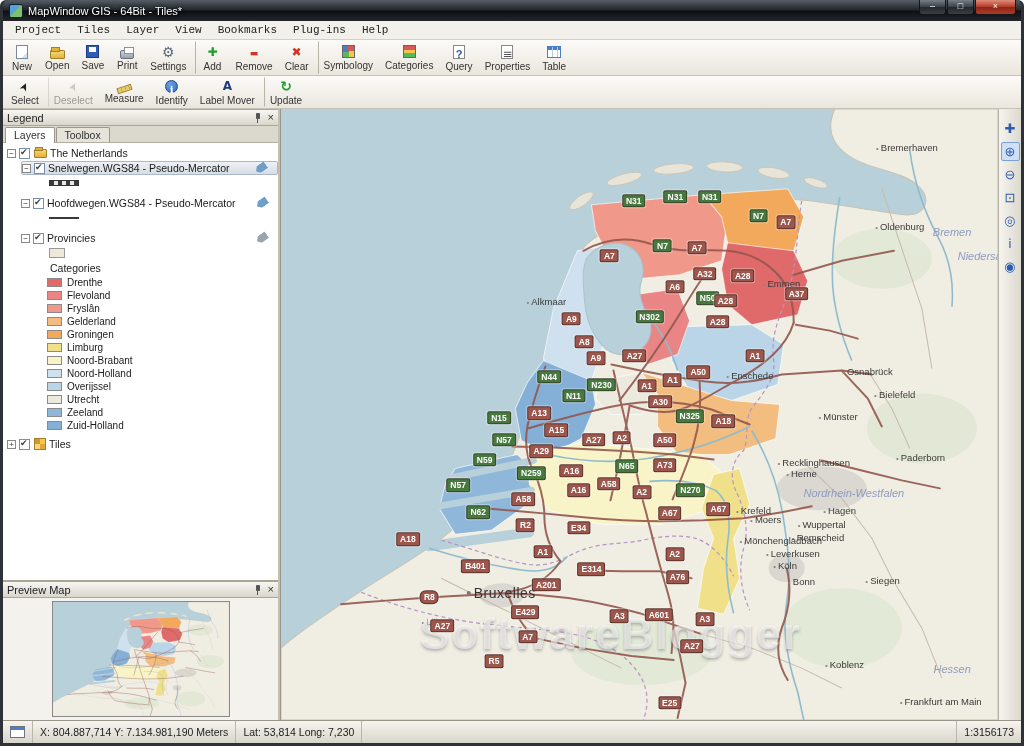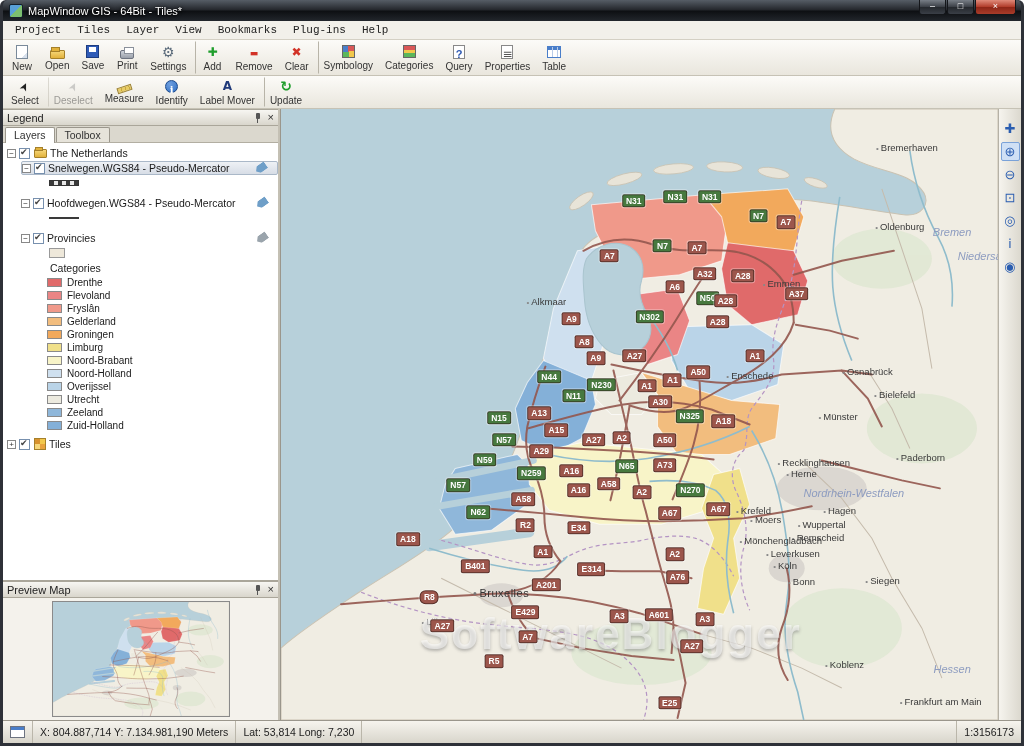--- a/index.html
+++ b/index.html
@@ -85,21 +85,21 @@
   .preview-thumb { width:178px; height:116px; border:1px solid #8a8a8a; background:#b7d0da; }
   
   .mapwrap { flex:1; position:relative; overflow:hidden; border-left:1px solid #9a968c; background:#b7d0da; }
   .mapsvg { position:absolute; inset:0; width:100%; height:100%; }
   .shield { position:absolute; transform:translate(-50%,-50%); font:bold 8.5px/1 "Liberation Sans",sans-serif; color:#fff; padding:2px 3px 1px; border-radius:2px; border:1px solid rgba(45,25,20,.6); box-shadow:0 0 0 1px rgba(255,255,255,.35); white-space:nowrap; }
   .shield.a { background:#9c564c; }
   .shield.n { background:#47793f; }
   .city { position:absolute; transform:translate(-50%,-50%); font-size:9.5px; color:#3a3a3a; white-space:nowrap; }
   .city::before { content:"•"; color:#888; margin-right:2px; font-size:8px; }
   .region { position:absolute; transform:translate(-50%,-50%); font-size:11px; font-style:italic; color:#8d9cc0; white-space:nowrap; }
-  .big { position:absolute; transform:translate(-50%,-50%); font-size:11px; color:#333; letter-spacing:.5px; white-space:nowrap;text-align:center; }
+  .big { position:absolute; transform:translate(-50%,-50%); font-size:14px; color:#333; letter-spacing:.5px; white-space:nowrap;text-align:center; }
   .big::before { content:"•"; color:#777; margin-right:2px; }
   .watermark { position:absolute; left:46%; top:86%; transform:translate(-50%,-50%); font:bold 44px "Liberation Sans",sans-serif; letter-spacing:2px; color:rgba(255,255,255,.55); text-shadow:0 2px 3px rgba(110,110,110,.45); pointer-events:none; }
   
   .maptools { width:23px; background:linear-gradient(90deg,#f6f4ee,#dbd8ce); border-left:1px solid #b5b1a6; display:flex; flex-direction:column; align-items:center; padding-top:10px; }
   .mtool { width:19px; height:19px; margin-bottom:4px; border:1px solid transparent; border-radius:2px; color:#2a5db0; font-size:13px; line-height:17px; text-align:center; background:transparent; }
   .mtool.active { background:#cfe0f5; border-color:#7aa2d8; }
   
   .statusbar { height:23px; background:linear-gradient(#f6f4ee,#d8d5cb); border-top:1px solid #9a968c; display:flex; align-items:center; font-size:10.5px; color:#222; }
   .sb-cell { display:flex; align-items:center; height:100%; padding:0 7px; border-right:1px solid #bab6aa; }
   .sb-grid { width:15px; height:12px; border:1px solid #6d7380; background:linear-gradient(#4a7ec9 0 3px,#fff 3px); }

